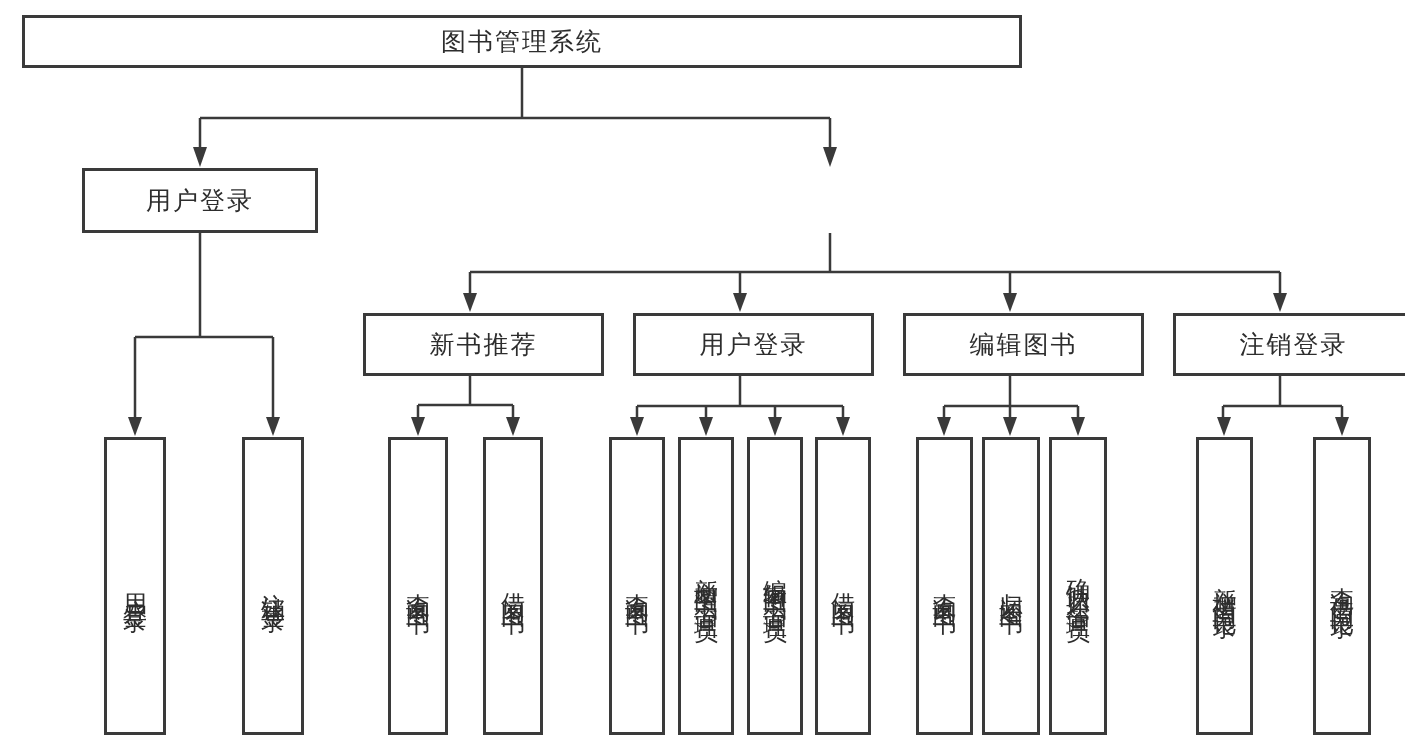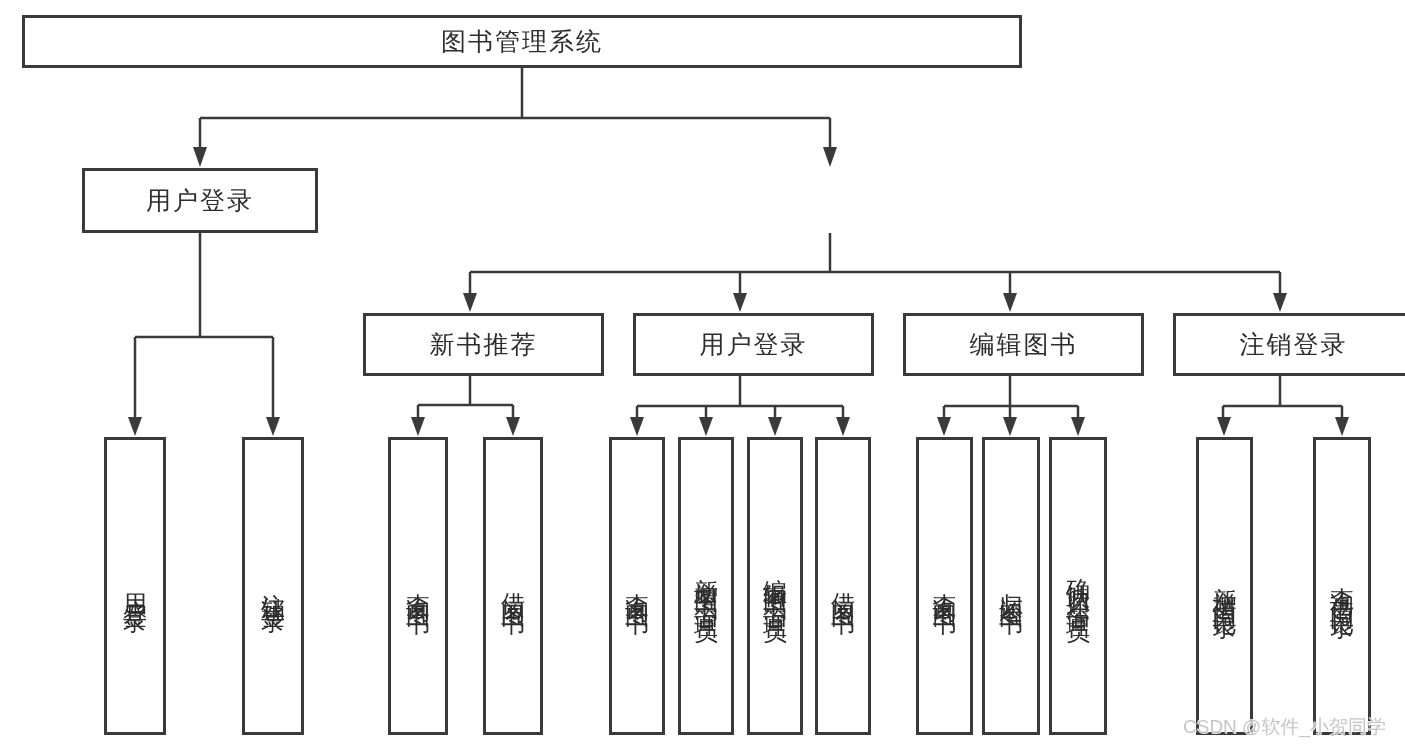--- a/index.html
+++ b/index.html
@@ -160,15 +160,14 @@
     <span class="v-label">确认归还（管理员）</span>
   </div>
 
   <div class="node leaf" style="left:1196px;width:57px">
     <span class="v-label">新增借阅记录</span>
   </div>
   <div class="node leaf" style="left:1313px;width:58px">
     <span class="v-label">查询借阅记录</span>
   </div>
 
-  <div class="watermark">CSDN @软件_小贺同学</div>
 
 </div>
 
 </body></html>

